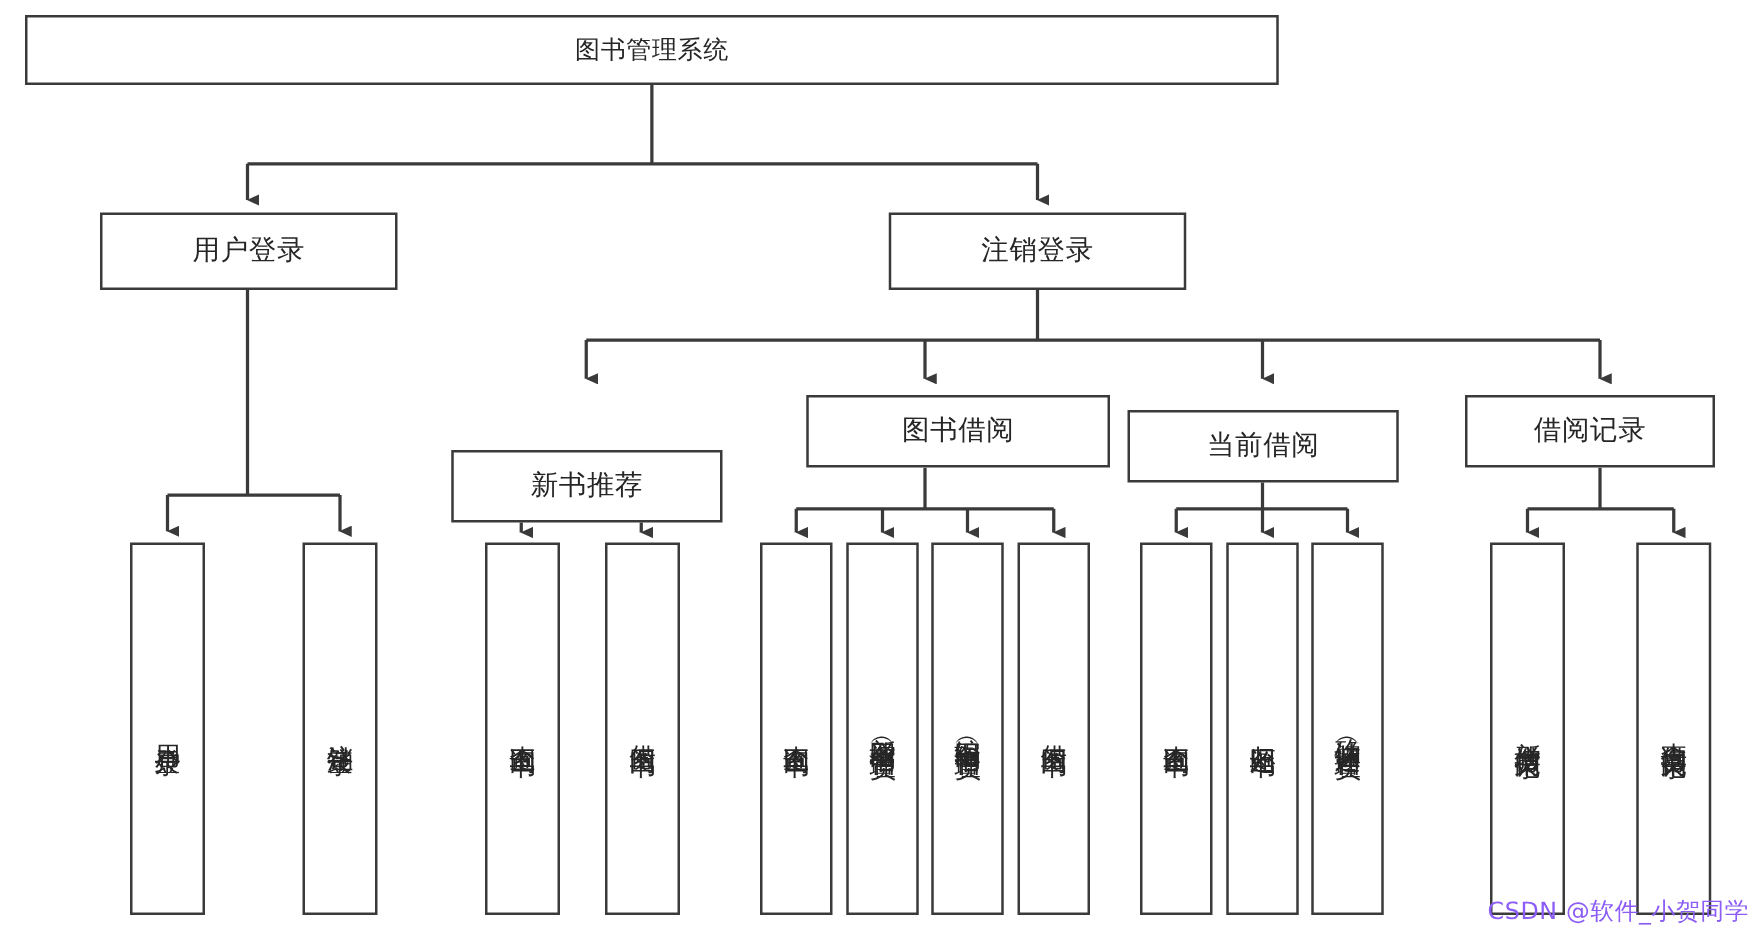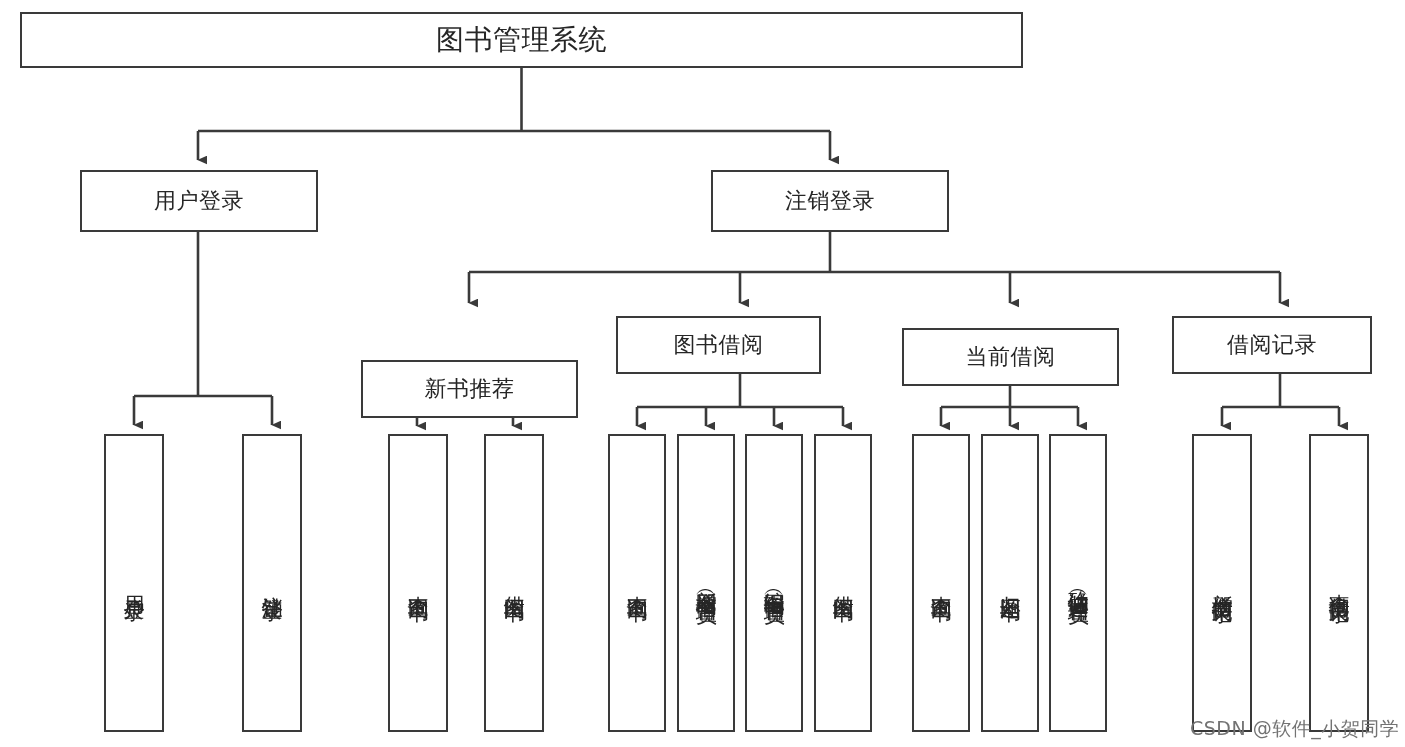--- a/index.html
+++ b/index.html
@@ -42,41 +42,41 @@
     line-height: 1.18;
     color: #262626;
   }
   
   .node.horiz .label {
     font-size: 22px;
     letter-spacing: 0.5px;
     white-space: nowrap;
   }
   .node.root .label {
-    font-size: 28px;
+    font-size: 20px;
   }
   
   .node.vert {
     align-items: center;
     justify-content: center;
     padding: 4px 0;
   }
   .node.vert .label {
     writing-mode: vertical-rl;
     text-orientation: upright;
     font-size: 21px;
     line-height: 1.16;
     letter-spacing: 2px;
     white-space: nowrap;
     max-height: 100%;
   }
   .watermark {
     position: absolute;
     font-size: 19px;
-    color: #737373;
+    color: #8b5cf6;
     white-space: nowrap;
     letter-spacing: 0.5px;
   }
 </style>
 </head>
 <body>
 
 <div id="canvas">
 
   <svg class="wires" viewBox="0 0 1405 747" xmlns="http://www.w3.org/2000/svg">
@@ -138,21 +138,21 @@
   </div>
 
   <div class="node horiz" style="left:711px; top:170px; width:238px; height:62px;">
     <span class="label">注销登录</span>
   </div>
 
   <div class="node horiz" style="left:361px; top:316px; width:217px; height:58px;margin-top:44px;">
     <span class="label">新书推荐</span>
   </div>
 
-  <div class="node horiz" style="left:616px; top:316px; width:205px; height:58px;">
+  <div class="node horiz" style="left:645px; top:316px; width:243px; height:58px;">
     <span class="label">图书借阅</span>
   </div>
 
   <div class="node horiz" style="left:902px; top:316px; width:217px; height:58px;margin-top:12px;">
     <span class="label">当前借阅</span>
   </div>
 
   <div class="node horiz" style="left:1172px; top:316px; width:200px; height:58px;">
     <span class="label">借阅记录</span>
   </div>

